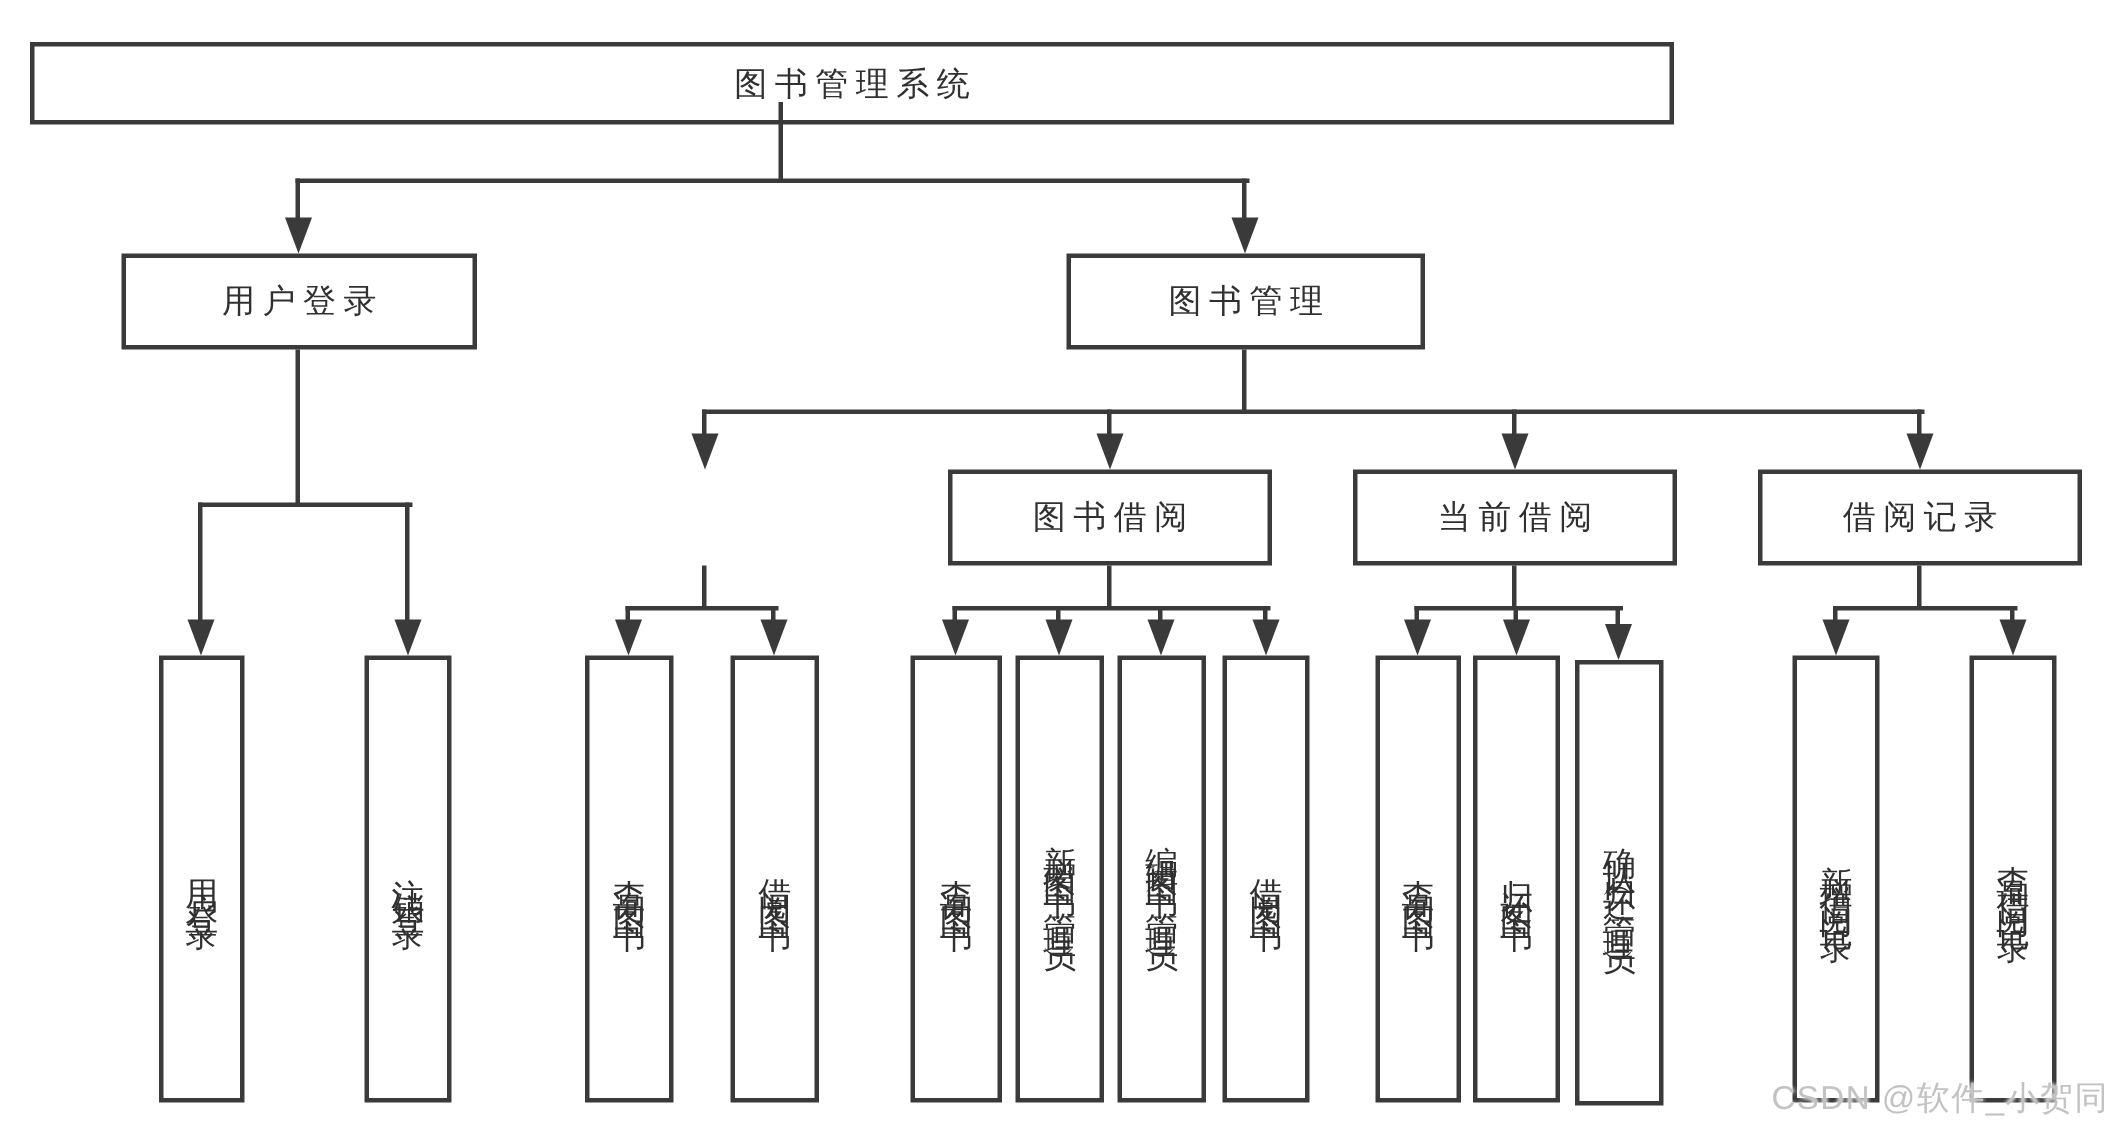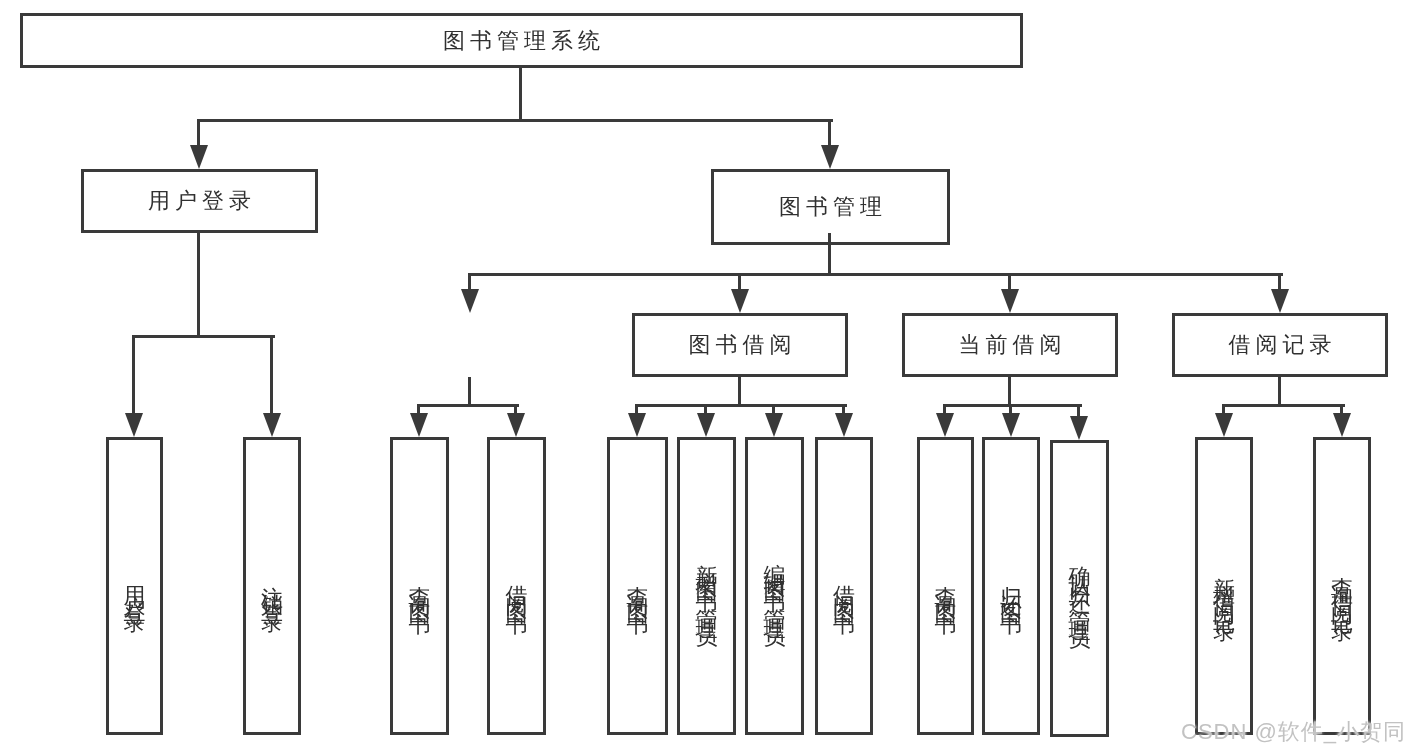--- a/index.html
+++ b/index.html
@@ -29,28 +29,28 @@
     position:absolute;left:1181px;top:717px;font-size:22px;letter-spacing:1px;
     color:#c2c2c2;white-space:nowrap;z-index:5;
     text-shadow:0 0 3px #ffffff,0 0 3px #ffffff;
   }
 </style>
 </head>
 <body>
 
 <div class="stage">
 
-  <div class="box" style="left:20px;top:13px;width:1003px;height:55px">
+  <div class="box" style="left:20px;top:28px;width:1096px;height:55px">
     <span class="hz">图书管理系统</span>
   </div>
 
   <div class="box" style="left:81px;top:169px;width:237px;height:64px">
     <span class="hz">用户登录</span>
   </div>
-  <div class="box" style="left:711px;top:169px;width:239px;height:76px">
+  <div class="box" style="left:711px;top:169px;width:239px;height:64px">
     <span class="hz">图书管理</span>
   </div>
 
   <div class="box" style="left:902px;top:313px;width:216px;height:64px">
     <span class="hz">当前借阅</span>
   </div>
   <div class="box" style="left:632px;top:313px;width:216px;height:64px">
     <span class="hz">图书借阅</span>
   </div>
   <div class="box" style="left:1172px;top:313px;width:216px;height:64px">

